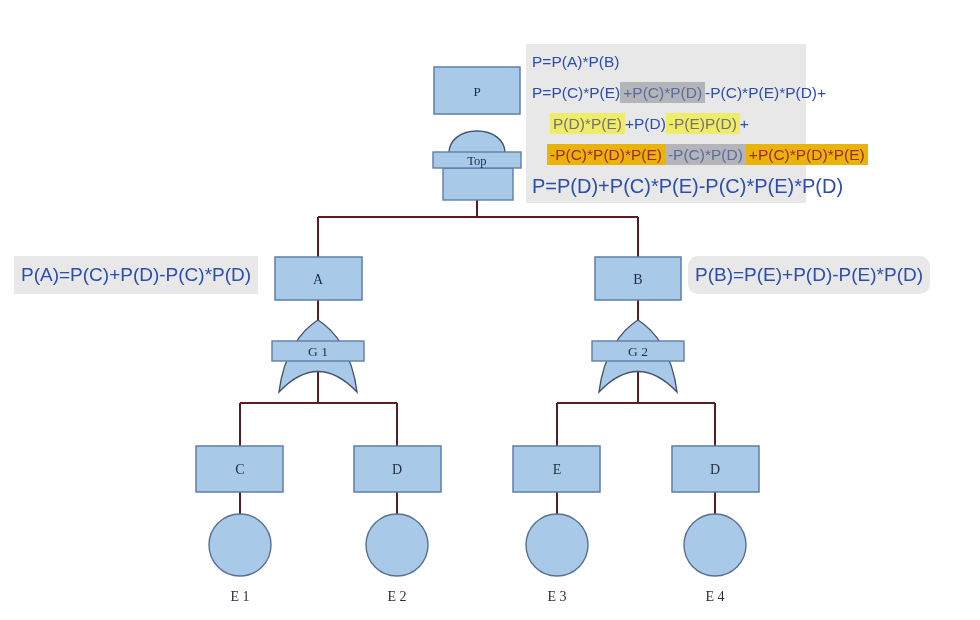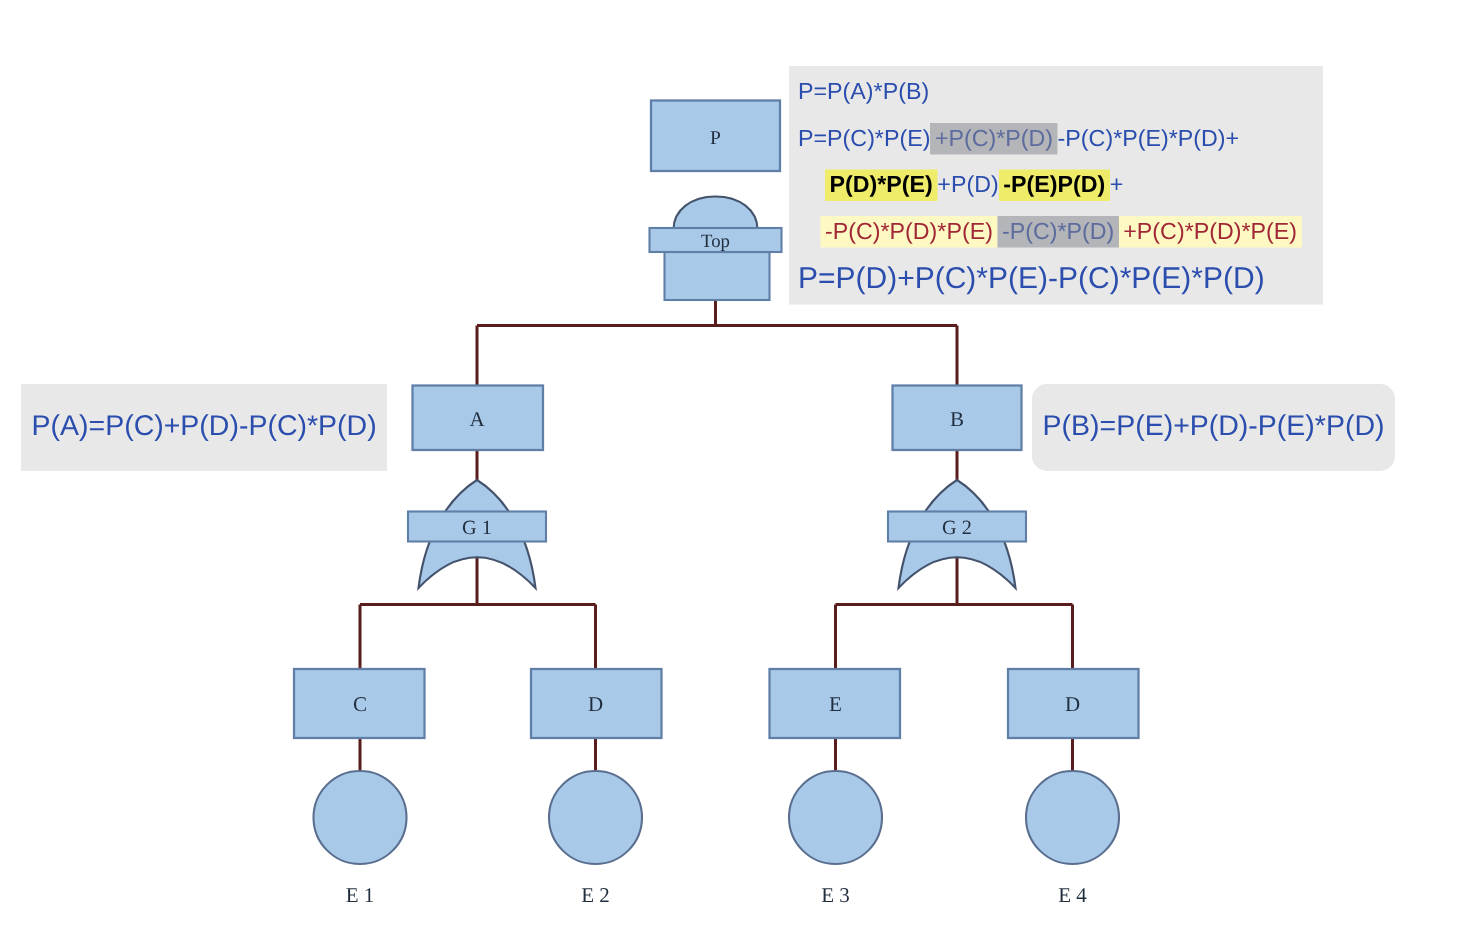--- a/index.html
+++ b/index.html
@@ -5,35 +5,35 @@
   html,body{margin:0;padding:0;}
   body{
     width:980px;height:620px;position:relative;background:#ffffff;
     font-family:"Liberation Sans", sans-serif;overflow:hidden;
   }
   svg text{
     font-family:"Liberation Serif", serif;
     fill:#1f2d3d;
   }
   .formula-block{
-    position:absolute;left:526px;top:44px;width:356px;min-height:156px;
+    position:absolute;left:526px;top:44px;width:280px;min-height:156px;
     background:#e8e8e8;padding:4px 8px 6px 6px;box-sizing:border-box;
     color:#2b4eae;font-size:15.5px;
   }
   .fline{white-space:nowrap;line-height:22px;margin:3px 0 9px 0;}
   .fline.indent1{margin-left:18px;}
   .fline.indent2{margin-left:15px;}
   .fline.big{font-size:20px;margin:6px 0 0 0;}
   .hl{padding:2px 3px;}
   .hl-gray{background:#b3b5b8;color:#5d6b9e;}
-  .hl-yellow{background:#efec6a;color:#000000;font-weight:bold;}
-  .hl-red{background:#fef9c3;color:#a02837;}
+  .hl-yellow{background:#efec6a;color:#737373;}
+  .hl-red{background:#eab308;color:#a02837;}
   .side-formula{
     position:absolute;top:256px;background:#e8e8e8;color:#2b4eae;
-    font-size:19px;padding:18px 7px;white-space:nowrap;
+    font-size:19px;padding:8px 7px;white-space:nowrap;
   }
   .side-formula.left{left:14px;}
   .side-formula.right{left:688px;border-radius:10px;}
 </style>
 </head>
 <body>
 
 <svg width="980" height="620" viewBox="0 0 980 620" style="position:absolute;left:0;top:0;">
 
   <g stroke="#5a1d1d" stroke-width="2" fill="none">

